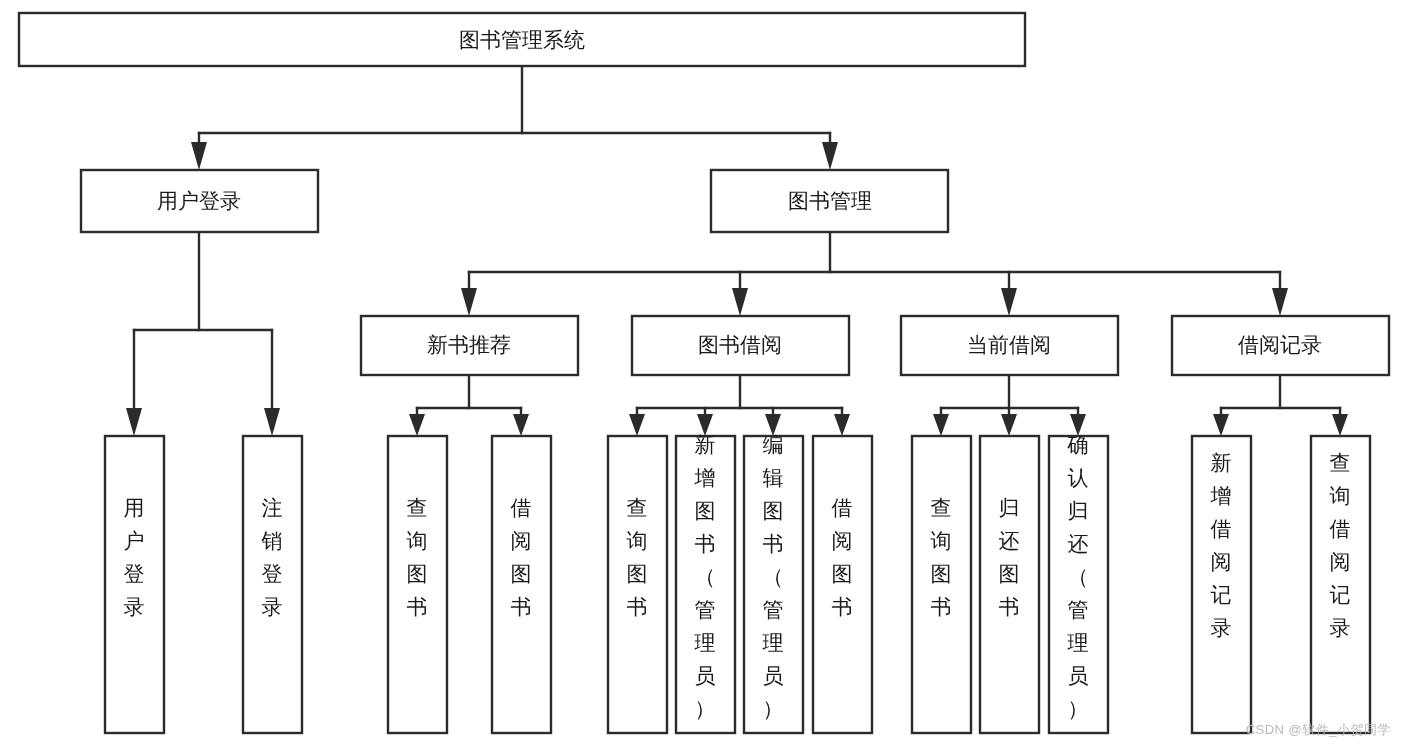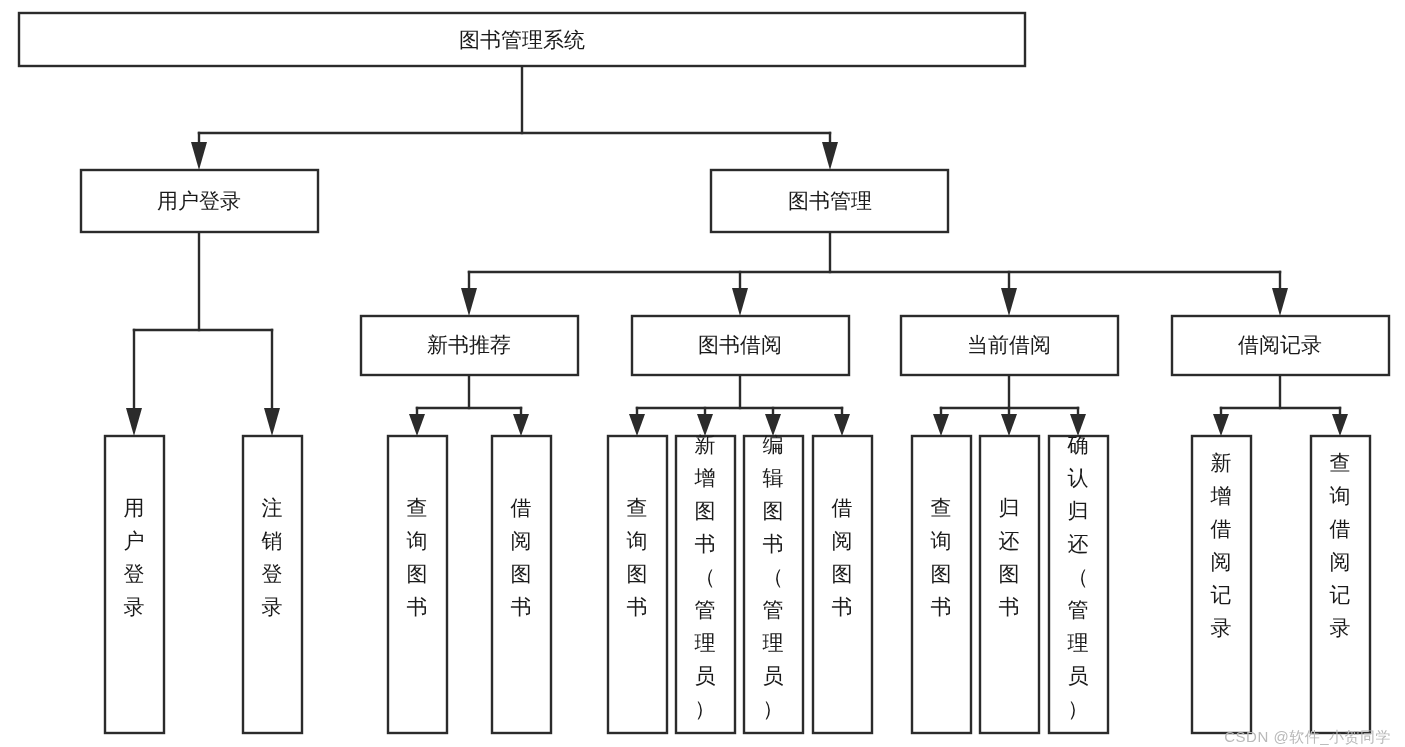--- a/index.html
+++ b/index.html
@@ -45,23 +45,23 @@
     fill: none;
     stroke-linecap: square;
   }
   .arrow-head {
     fill: #2b2b2b;
     stroke: none;
   }
   .watermark {
     position: absolute;
     right: 14px;
-    bottom: 0;
-    font-family: "Liberation Sans", "DejaVu Sans", sans-serif;
-    font-size: 15px;
+    bottom: 8px;
+    font-family: "Liberation Sans", "DejaVu Sans", sans-serif;
+    font-size: 13px;
     color: #b9b9b9;
     letter-spacing: 0.5px;
     white-space: nowrap;
     user-select: none;
   }
 </style>
 </head>
 <body>
 
 <svg id="diagram" viewBox="0 0 1405 747">

